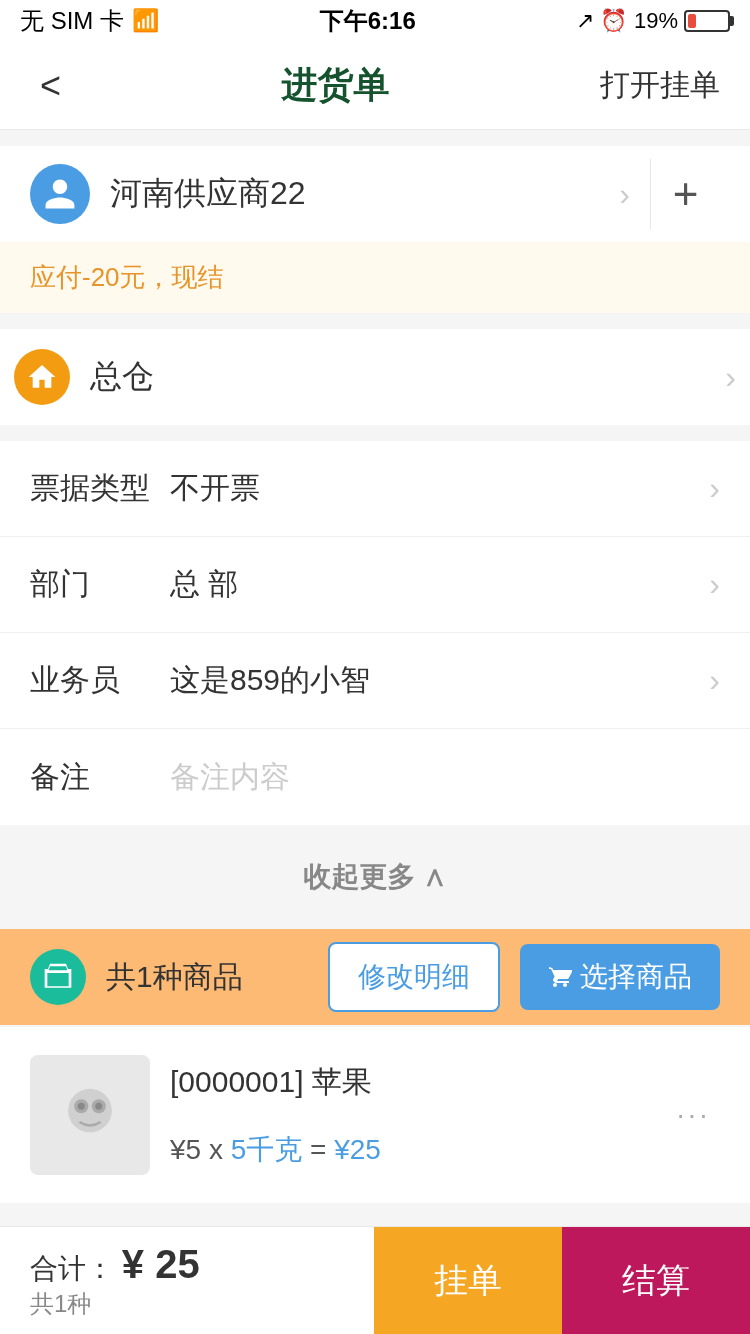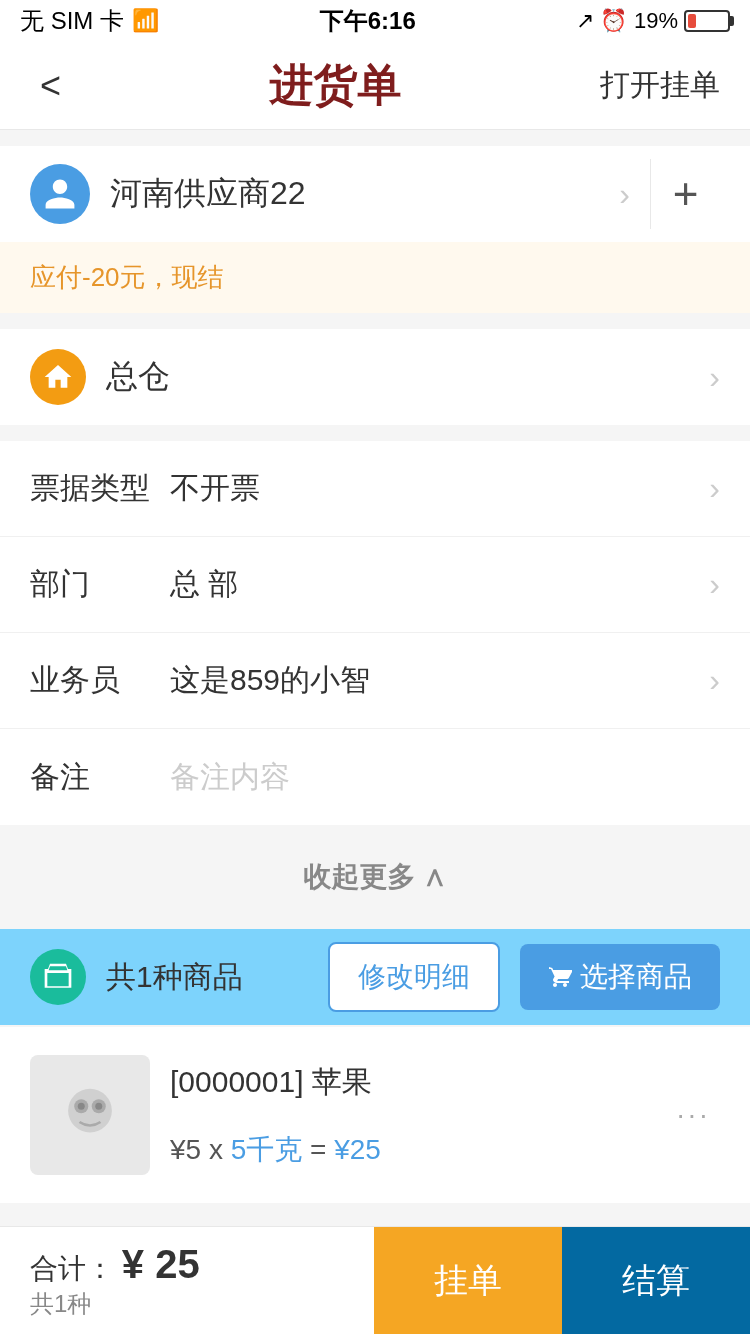--- a/index.html
+++ b/index.html
@@ -61,23 +61,23 @@
       padding: 0 30px;
       border-bottom: 1px solid #e8e8e8;
     }
     .nav-back {
       font-size: 36px;
       color: #333;
       cursor: pointer;
       padding: 10px;
     }
     .nav-title {
-      font-size: 44px;
+      font-size: 36px;
       font-weight: 600;
-      color: #7f1d1d;
+      color: #14532d;
     }
     .nav-action {
       font-size: 30px;
       color: #333;
       cursor: pointer;
     }
 
     
     .section-divider {
       height: 16px;
@@ -167,21 +167,21 @@
       color: #333;
     }
     .row-value.placeholder {
       color: #ccc;
     }
 
     
     .warehouse-row {
       display: flex;
       align-items: center;
-      padding: 0 30px;
+      padding: 0 14px;
       height: 96px;
       cursor: pointer;
     }
     .warehouse-icon {
       width: 56px;
       height: 56px;
       border-radius: 50%;
       background: #f39c12;
       display: flex;
       align-items: center;
@@ -205,21 +205,21 @@
       justify-content: center;
       font-size: 28px;
       color: #888;
       cursor: pointer;
       margin-top: 16px;
       font-weight: bold;
     }
 
     
     .product-header {
-      background: #7dd3fc;
+      background: #fdba74;
       display: flex;
       align-items: center;
       padding: 0 30px;
       height: 96px;
       margin-top: 16px;
       gap: 20px;
     }
     .product-icon {
       width: 56px;
       height: 56px;
@@ -337,21 +337,21 @@
       color: #fff;
       font-size: 34px;
       border: none;
       cursor: pointer;
       display: flex;
       align-items: center;
       justify-content: center;
     }
     .btn-checkout {
       width: 188px;
-      background: #0369a1;
+      background: #be185d;
       color: #fff;
       font-size: 34px;
       border: none;
       cursor: pointer;
       display: flex;
       align-items: center;
       justify-content: center;
     }
 
     .wifi-icon { font-size: 22px; }

